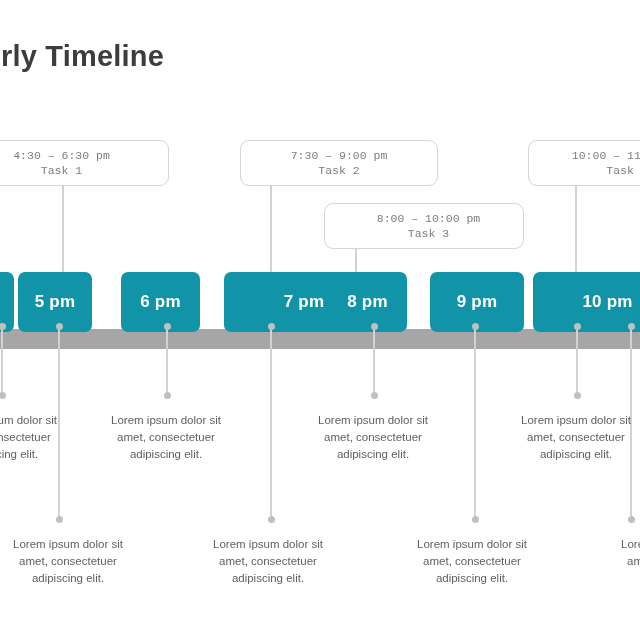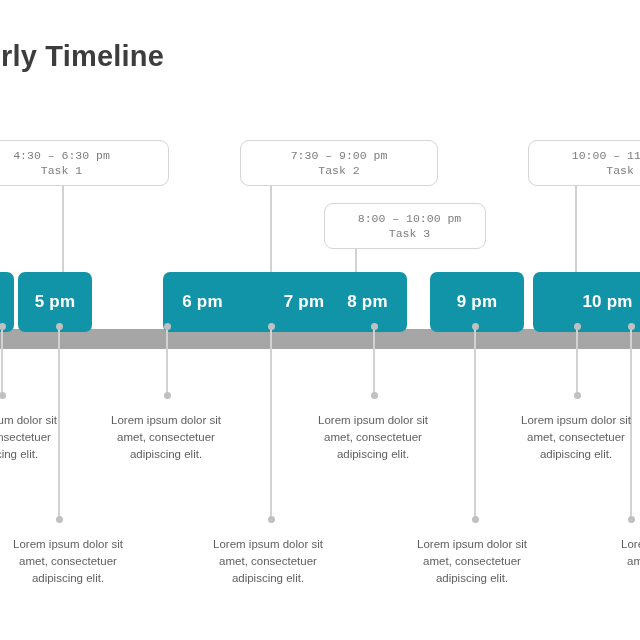--- a/index.html
+++ b/index.html
@@ -117,38 +117,38 @@
       <div class="vline" style="left: 270px; top: 186px; height: 110px;"></div>
       <div class="vline" style="left: 355px; top: 249px; height: 47px;"></div>
       <div class="vline" style="left: 575px; top: 186px; height: 110px;"></div>
     </div>
 
   <div class="rail"></div>
 
   <div id="chips">
       <div class="chip" style="left: -76px; width: 90px;">4 pm</div>
       <div class="chip" style="left: 18px; width: 74px;">5 pm</div>
-      <div class="chip" style="left: 121px; width: 79px; margin-left: 42px;">6 pm</div>
+      <div class="chip" style="left: 121px; width: 79px;">6 pm</div>
       <div class="chip" style="left: 224px; width: 80px; padding-left: 40px;">7 pm</div>
       <div class="chip" style="left: 328px; width: 79px;">8 pm</div>
       <div class="chip" style="left: 430px; width: 94px;">9 pm</div>
       <div class="chip" style="left: 533px; width: 93px; padding-left: 28px;">10 pm</div>
       <div class="chip" style="left: 636px; width: 94px;">11 pm</div>
     </div>
 
   <div id="callouts">
       <div class="callout" style="left: -46px; width: 215px; top: 140px;">
         <span class="ln">4:30 – 6:30 pm</span>
         <span class="ln">Task 1</span>
       </div>
       <div class="callout" style="left: 240px; width: 198px; top: 140px;">
         <span class="ln">7:30 – 9:00 pm</span>
         <span class="ln">Task 2</span>
       </div>
-      <div class="callout" style="left: 324px; width: 162px; top: 203px; padding-left: 9px;">
+      <div class="callout" style="left: 324px; width: 200px; top: 203px; padding-left: 9px;">
         <span class="ln">8:00 – 10:00 pm</span>
         <span class="ln">Task 3</span>
       </div>
       <div class="callout" style="left: 528px; width: 198px; top: 140px;">
         <span class="ln">10:00 – 11:00 pm</span>
         <span class="ln">Task 4</span>
       </div>
     </div>
 
   <div id="connectors-bottom">

